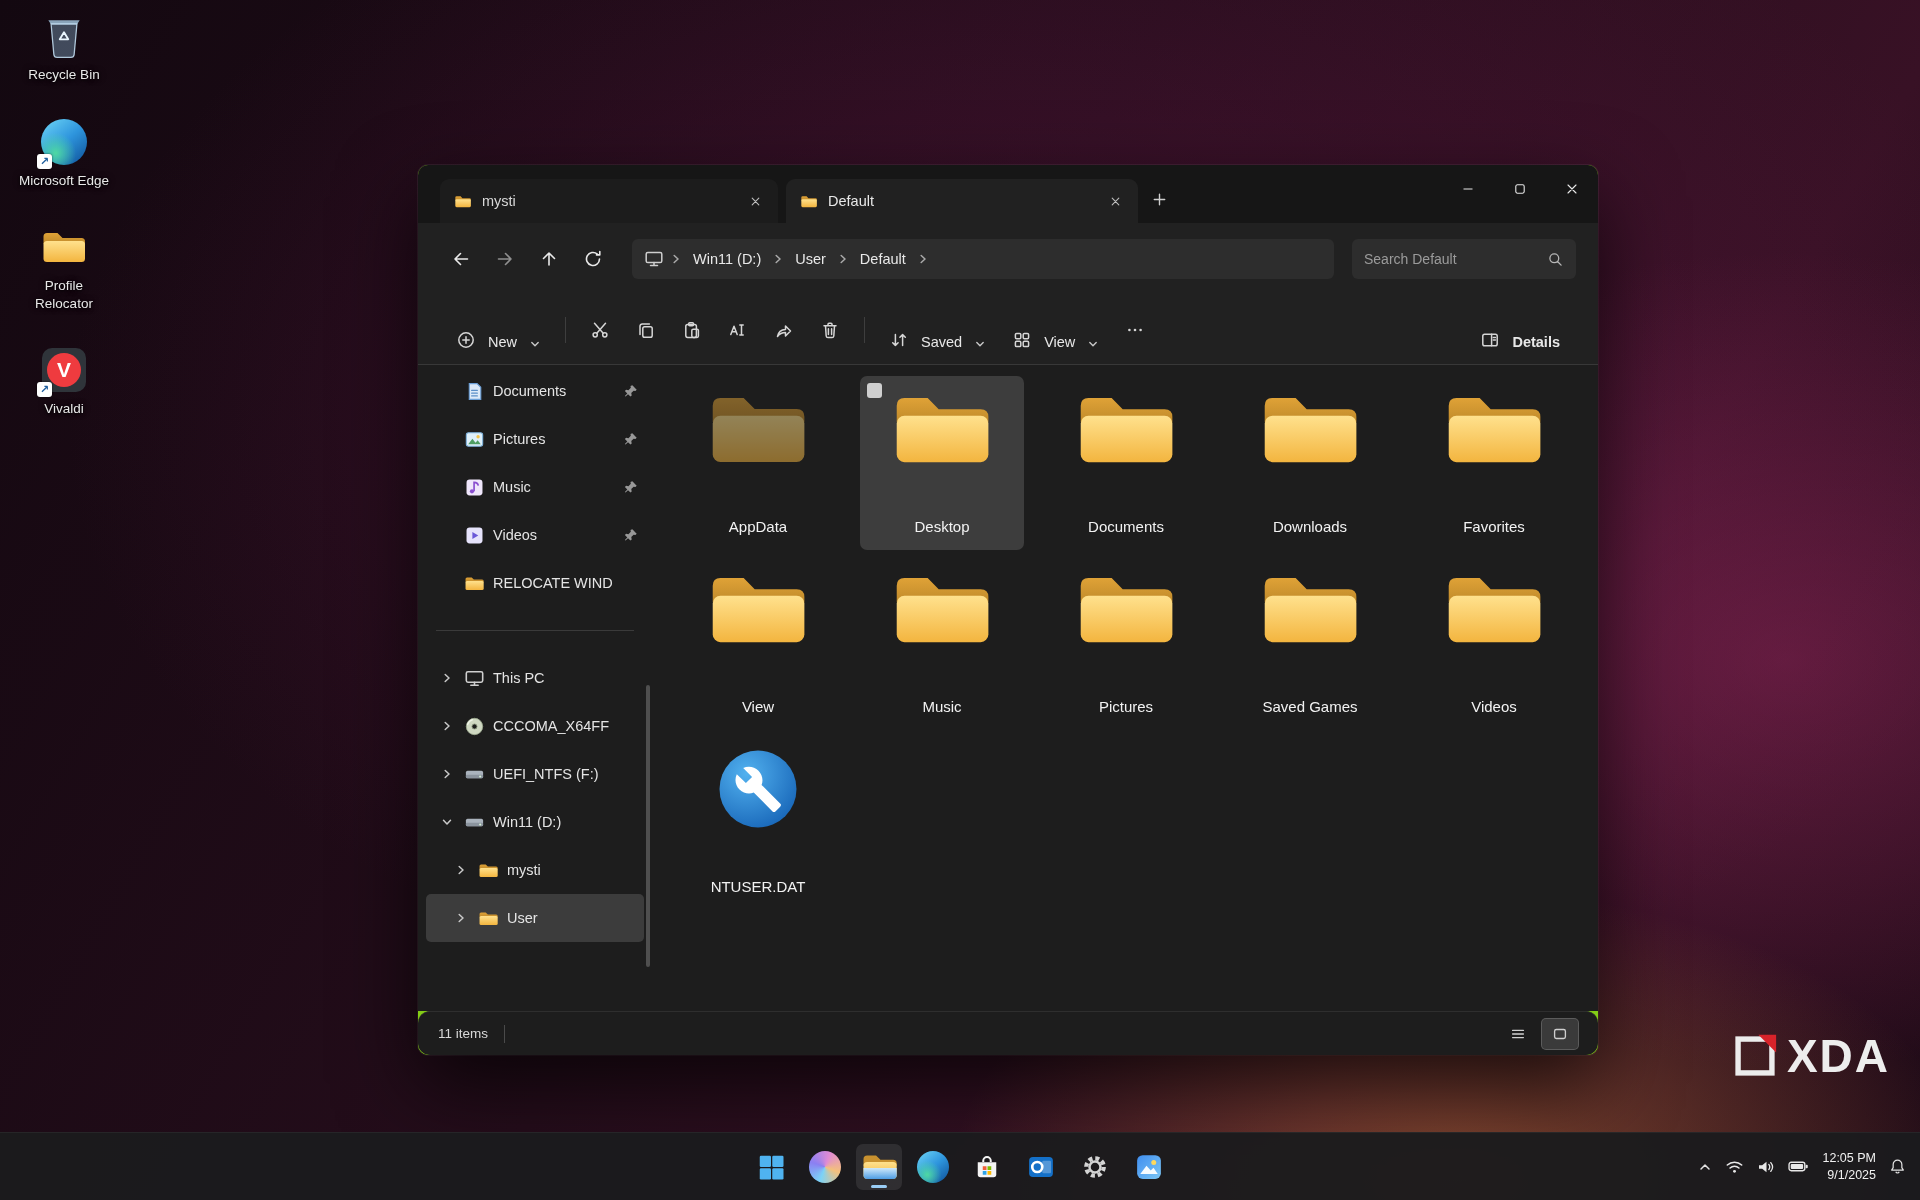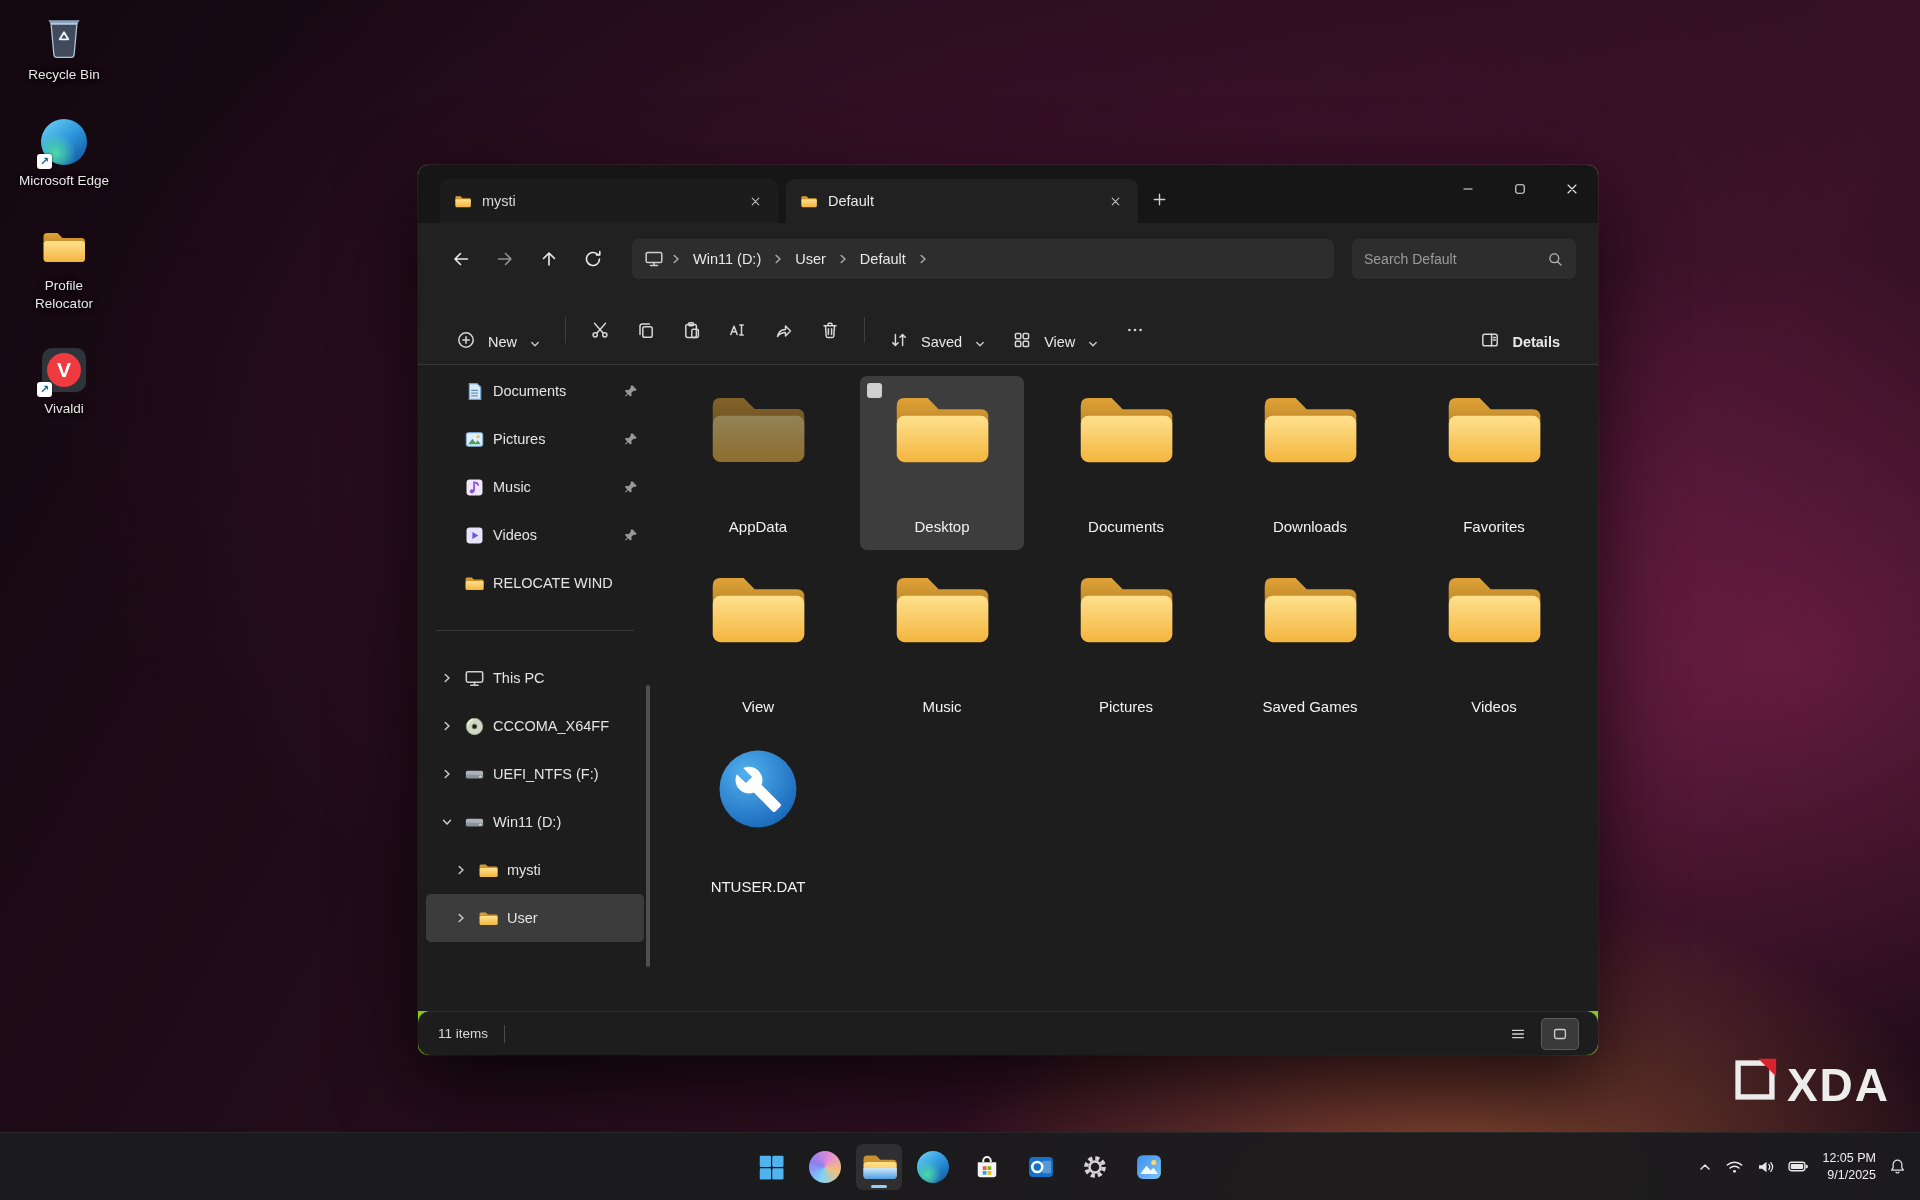--- a/index.html
+++ b/index.html
@@ -113,21 +113,21 @@
   .tb-ico { width:30px; height:30px; }
   .tb-ico-l { width:36px; height:31px; }
   .cop { width:32px; height:32px; border-radius:50%;
          background:conic-gradient(from 200deg,#7cd3f7,#8b7ff2,#e08bd4,#f4c07c,#7cd3f7); }
   .tb-btn .edge-ball { width:32px; height:32px; }
   .tb-right { position:absolute; right:10px; top:0; height:100%; display:flex; align-items:center; gap:13px; padding-right:4px; }
   .tray-ico { height:100%; display:flex; align-items:center; cursor:pointer; }
   .clock { text-align:right; font-size:12.5px; line-height:1.35; color:#f0f0f0; cursor:pointer; }
 
   
-  .watermark { position:absolute; right:30px; top:1058px; display:flex; gap:10px; }
+  .watermark { position:absolute; right:30px; top:1029px; display:flex; align-items:center; gap:10px; }
   .wm-logo { width:44px; height:44px; }
   .wm-text { font-size:46px; font-weight:800; letter-spacing:2px; color:#ededed; }
 </style>
 </head>
 <body>
 
 <svg width="0" height="0" style="position:absolute" aria-hidden="true">
   <defs>
     <linearGradient id="gF" x1="0" y1="0" x2="0" y2="1">
       <stop offset="0" stop-color="#ffe18d"></stop>

